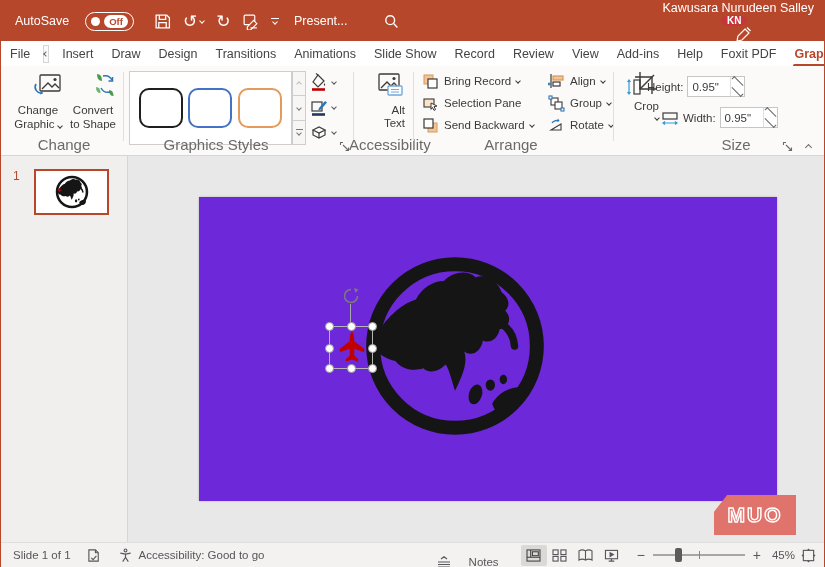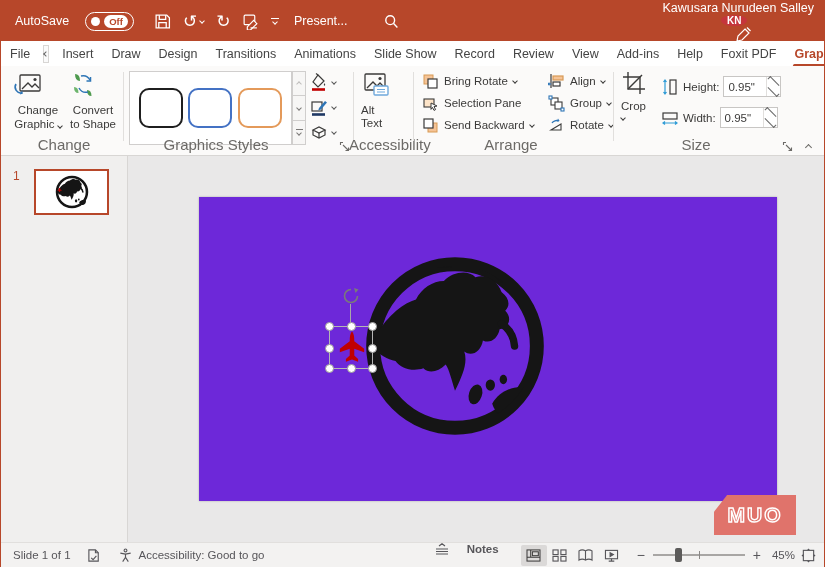--- a/index.html
+++ b/index.html
@@ -34,21 +34,21 @@
   .tabrow{position:absolute;left:0;top:40px;width:100%;height:25px;background:#fff;display:flex;align-items:center;font-size:12.5px;color:#444;}
   .tab{padding:4px 9px;white-space:nowrap;}
   .tab.active{color:#b7472a;font-weight:bold;position:relative;}
   .tab.active::after{content:"";position:absolute;left:8px;right:8px;bottom:-2px;height:3px;border-radius:2px;background:#b7472a;}
   .tabscroll{width:15px;height:18px;border:1px solid #d8d6d4;background:#fafafa;display:flex;align-items:center;justify-content:center;color:#666;margin:0 4px;}
 
   
   .ribbon{position:absolute;left:0;top:65px;width:100%;height:90px;background:#fbfaf9;border-bottom:1px solid #d8d6d4;}
   .rsep{position:absolute;top:6px;bottom:14px;width:1px;background:#e1dfdd;}
   .glabel{position:absolute;bottom:2px;font-size:15px;color:#6c6a67;text-align:center;}
-  .bigbtn{position:absolute;top:4px;display:flex;flex-direction:column;align-items:flex-start;gap:3px;font-size:11.5px;color:#3b3a39;text-align:center;line-height:1.25;}
+  .bigbtn{position:absolute;top:4px;display:flex;flex-direction:column;align-items:flex-end;gap:3px;font-size:11.5px;color:#3b3a39;text-align:center;line-height:1.25;}
   .launcher{position:absolute;bottom:2px;width:12px;height:12px;}
   .rowbtn{display:flex;align-items:center;gap:5px;height:22px;font-size:11.5px;white-space:nowrap;}
   svg{display:block;}
 
   
   .gallery{position:absolute;left:128px;top:5px;width:163px;height:74px;border:1px solid #d0cecd;background:#fff;display:flex;align-items:center;justify-content:space-around;padding:0 6px;}
   .swatch{width:44px;height:40px;border-radius:10px;border:2.5px solid #000;background:#fff;}
   .galscroll{position:absolute;left:291px;top:5px;width:14px;height:74px;display:flex;flex-direction:column;}
   .galscroll .gsb{flex:1;border:1px solid #d0cecd;border-top:none;background:#f7f6f5;display:flex;flex-direction:column;align-items:center;justify-content:center;color:#7a7876;gap:1px;}
   .galscroll .gsb:first-child{border-top:1px solid #d0cecd;}
@@ -82,21 +82,21 @@
   
   .muo{position:absolute;left:515px;top:298px;width:82px;height:40px;background:#e0736b;clip-path:polygon(16% 0,100% 0,100% 100%,0 100%,0 42%);display:flex;align-items:center;justify-content:center;font-weight:bold;font-size:21px;letter-spacing:2px;color:#fff;}
   @supports (-webkit-text-stroke: 1px #fff){
     .muo{color:transparent;-webkit-text-stroke:1.4px #fff;}
   }
 
   
   .statusbar{position:absolute;left:0;top:541px;width:100%;height:25px;background:#f3f2f1;border-top:1px solid #e1dfdd;display:flex;align-items:center;font-size:11.5px;color:#57565a;}
   .sb-left{display:flex;align-items:center;gap:16px;padding-left:12px;}
   .sb-right{margin-left:auto;display:flex;align-items:center;padding-right:8px;gap:0;}
-  .sb-item{display:flex;align-items:flex-start;gap:18px;padding:0 8px;height:25px;font-weight:bold;}
+  .sb-item{display:flex;align-items:flex-end;gap:18px;padding:0 8px;height:25px;}
   .viewbtn{width:26px;height:21px;display:flex;align-items:center;justify-content:center;border-radius:2px;}
   .viewbtn.active{background:#dbd9d8;}
   .zoomtrack{position:relative;width:92px;height:2px;background:#a8a6a4;margin:0 8px;}
   .zoomtick{position:absolute;left:46px;top:-3px;width:1.5px;height:8px;background:#8a8886;}
   .zoomhandle{position:absolute;left:22px;top:-6px;width:7px;height:14px;background:#5c5b5a;border-radius:2px;}
   .zoompct{width:34px;text-align:right;margin-right:6px;}
 </style>
 </head>
 <body>
 
@@ -291,21 +291,21 @@
     <div class="glabel" style="left:348px;width:70px;">Accessibility</div>
 
     <div class="rsep" style="left:412px;"></div>
 
     <div style="position:absolute;left:421px;top:4px;display:flex;flex-direction:column;gap:0;">
       <span class="rowbtn">
         <svg width="17" height="17" viewBox="0 0 17 17" fill="none">
           <rect x="2" y="2" width="9" height="9" fill="#f5c396" stroke="#d89a55" stroke-width="1"></rect>
           <rect x="6" y="6" width="9" height="9" fill="#fff" stroke="#3b3a39" stroke-width="1.2"></rect>
         </svg>
-        <span>Bring Rotate</span>
+        <span>Bring Record</span>
         <span class="cv sm"></span>
       </span>
       <span class="rowbtn">
         <svg width="17" height="17" viewBox="0 0 17 17" fill="none">
           <rect x="2" y="4" width="10" height="8" fill="#fde4c8" stroke="#3b3a39" stroke-width="1.1"></rect>
           <path d="M9 8 l6 3 -3 0.6 1.6 3 -1.6 0.8 -1.6 -3 -1.4 2 Z" fill="#fff" stroke="#3b3a39" stroke-width="1"></path>
         </svg>
         <span>Selection Pane</span>
       </span>
       <span class="rowbtn">
@@ -354,21 +354,21 @@
 
     <div class="bigbtn" style="left:620px;width:38px;">
       <svg width="26" height="26" viewBox="0 0 26 26" fill="none" stroke="#3b3a39" stroke-width="1.4">
         <path d="M7 2 V19 H24"></path>
           <path d="M2 7 H19 V24"></path>
           <path d="M7 19 L21 5"></path>
       </svg>
       <span>Crop</span>
       <span class="cv sm"></span>
     </div>
-    <div class="sizerow" style="left:660px;top:10px;">
+    <div class="sizerow" style="left:624px;top:10px;">
       <svg width="18" height="18" viewBox="0 0 18 18" fill="none">
         <path d="M4 2 v14 M2.5 4 l1.5 -2 1.5 2 M2.5 14 l1.5 2 1.5 -2" stroke="#2e9bd6" stroke-width="1.2"></path>
         <rect x="9" y="2" width="6" height="14" stroke="#3b3a39" stroke-width="1.2"></rect>
       </svg>
       <span>Height:</span>
       <span class="spinbox">
         <input value="0.95&quot;" style="">
         <span class="spin">
           <span>
               <span class="cv sm up"></span>
@@ -390,21 +390,21 @@
         <span class="spin">
           <span>
               <span class="cv sm up"></span>
             </span>
           <span>
               <span class="cv sm"></span>
             </span>
         </span>
       </span>
     </div>
-    <div class="glabel" style="left:640px;width:110px;margin-top:8px;">Size</div>
+    <div class="glabel" style="left:680px;width:110px;margin-top:8px;">Size</div>
     <div class="launcher" style="left:781px;">
       <svg width="11" height="11" viewBox="0 0 11 11" fill="none" stroke="#6c6a67" stroke-width="1.1">
         <path d="M1.5 4 V1.5 H4"></path>
           <path d="M4 4 l5 5"></path>
           <path d="M9.5 6.5 v3 h-3"></path>
       </svg>
     </div>
     <div class="launcher" style="left:805px;bottom:4px;"><span class="cv up" style="color:#6c6a67;"></span></div>
   </div>
 

